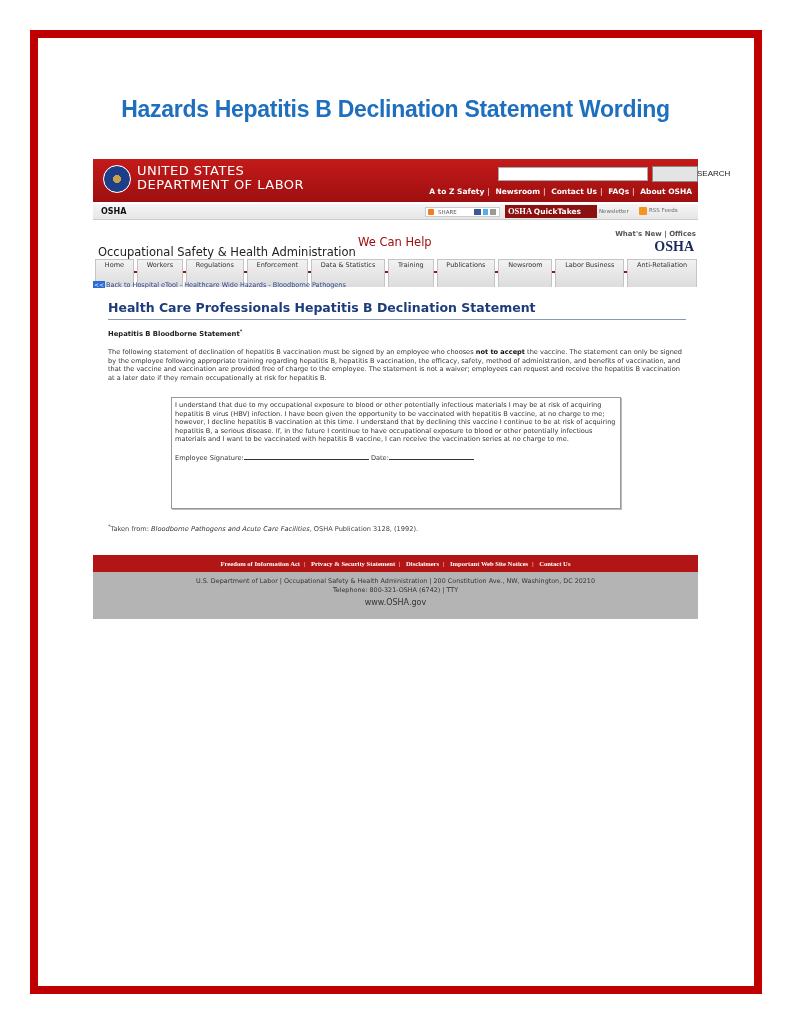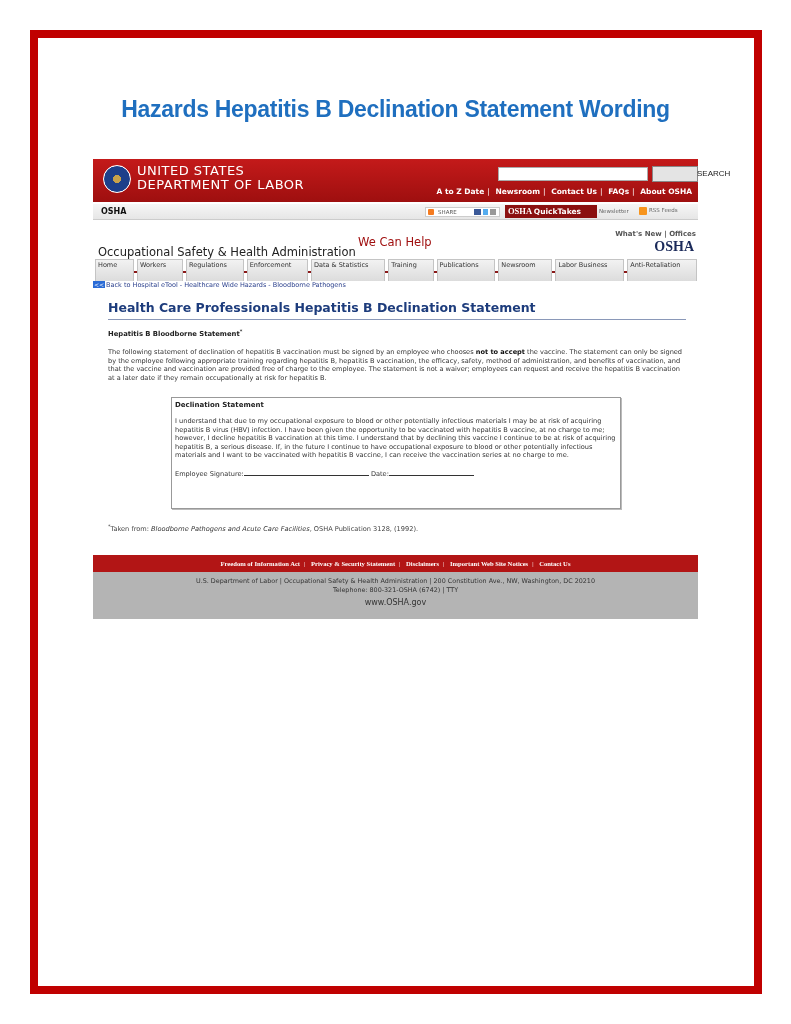--- a/index.html
+++ b/index.html
@@ -71,22 +71,22 @@
     }
     .we-can-help { position: absolute; left: 265px; top: 76px; font-size: 11.5px; color: #a01010; }
     .whats-new { position: absolute; right: 2px; top: 71px; font-size: 7px; color: #555; font-weight: bold; }
     .osha-logo { position: absolute; right: 4px; top: 80px; font-family: "Liberation Serif", serif; font-weight: bold; font-size: 14px; color: #1b2a5a; }
 
     .nav {
       position: absolute; left: 2px; top: 100px; width: 602px; height: 14px; display: flex; gap: 3px;
       border-bottom: 2px solid #8b1a1a;
     }
     .nav-tab {
-      height: 22px; background: linear-gradient(#f2f2f2, #dcdcdc); border: 1px solid #c4c4c4; border-bottom: none;
-      font-size: 6.5px; line-height: 11px; text-align: left; color: #333; flex: 1 1 auto; white-space: nowrap; padding: 0 2px;
+      height: 28px; background: linear-gradient(#f2f2f2, #dcdcdc); border: 1px solid #c4c4c4; border-bottom: none;
+      font-size: 6.5px; line-height: 11px; text-align: center; color: #333; flex: 1 1 auto; white-space: nowrap; padding: 0 2px;
     }
 
     .breadcrumb { position: absolute; left: 0; top: 122px; font-size: 6.5px; color: #2a3f8c; white-space: nowrap; }
     .back-arrow { display: inline-block; background: #2a6bd6; color: #fff; font-size: 6px; padding: 0 1px; margin-right: 1px; }
 
     .page-h1 {
       position: absolute; left: 15px; top: 141px; font-size: 12.5px; font-weight: bold; color: #1d3c7c;
       font-family: "DejaVu Sans", sans-serif;
     }
     .h1-rule { position: absolute; left: 15px; top: 160px; width: 578px; height: 1px; background: #8a98b8; }
@@ -133,21 +133,21 @@
 
   <div class="dol-header">
     <div class="seal"></div>
     <div class="dol-name">
       <div>UNITED STATES</div>
       <div>DEPARTMENT OF LABOR</div>
     </div>
     <div class="search-box"></div>
     <div class="search-btn">SEARCH</div>
     <div class="top-links">
-      <span>A to Z Date</span><span class="sep">|</span>
+      <span>A to Z Safety</span><span class="sep">|</span>
       <span>Newsroom</span><span class="sep">|</span>
       <span>Contact Us</span><span class="sep">|</span>
       <span>FAQs</span><span class="sep">|</span>
       <span>About OSHA</span>
     </div>
   </div>
 
   <div class="agency-bar">
     <div class="agency-label">OSHA</div>
     <div class="share">
@@ -190,21 +190,20 @@
   <div class="h1-rule"></div>
   <div class="page-h2">
     <span>Hepatitis B Bloodborne Statement</span><sup>*</sup>
   </div>
 
   <div class="intro">
     <span>The following statement of declination of hepatitis B vaccination must be signed by an employee who chooses </span><b>not to accept</b><span> the vaccine. The statement can only be signed by the employee following appropriate training regarding hepatitis B, hepatitis B vaccination, the efficacy, safety, method of administration, and benefits of vaccination, and that the vaccine and vaccination are provided free of charge to the employee. The statement is not a waiver; employees can request and receive the hepatitis B vaccination at a later date if they remain occupationally at risk for hepatitis B.</span>
   </div>
 
   <div class="decl-box">
-    <div class="decl-title">Declination Statement</div>
     <div class="decl-text">I understand that due to my occupational exposure to blood or other potentially infectious materials I may be at risk of acquiring hepatitis B virus (HBV) infection. I have been given the opportunity to be vaccinated with hepatitis B vaccine, at no charge to me; however, I decline hepatitis B vaccination at this time. I understand that by declining this vaccine I continue to be at risk of acquiring hepatitis B, a serious disease. If, in the future I continue to have occupational exposure to blood or other potentially infectious materials and I want to be vaccinated with hepatitis B vaccine, I can receive the vaccination series at no charge to me.</div>
     <div class="decl-sig">
       <span>Employee Signature:</span><span class="line" style="width:125px"></span>
       <span>Date:</span><span class="line" style="width:85px"></span>
     </div>
   </div>
 
   <div class="footnote">
     <sup>*</sup><span>Taken from: </span><i>Bloodborne Pathogens and Acute Care Facilities</i><span>, OSHA Publication 3128, (1992).</span>
   </div>

